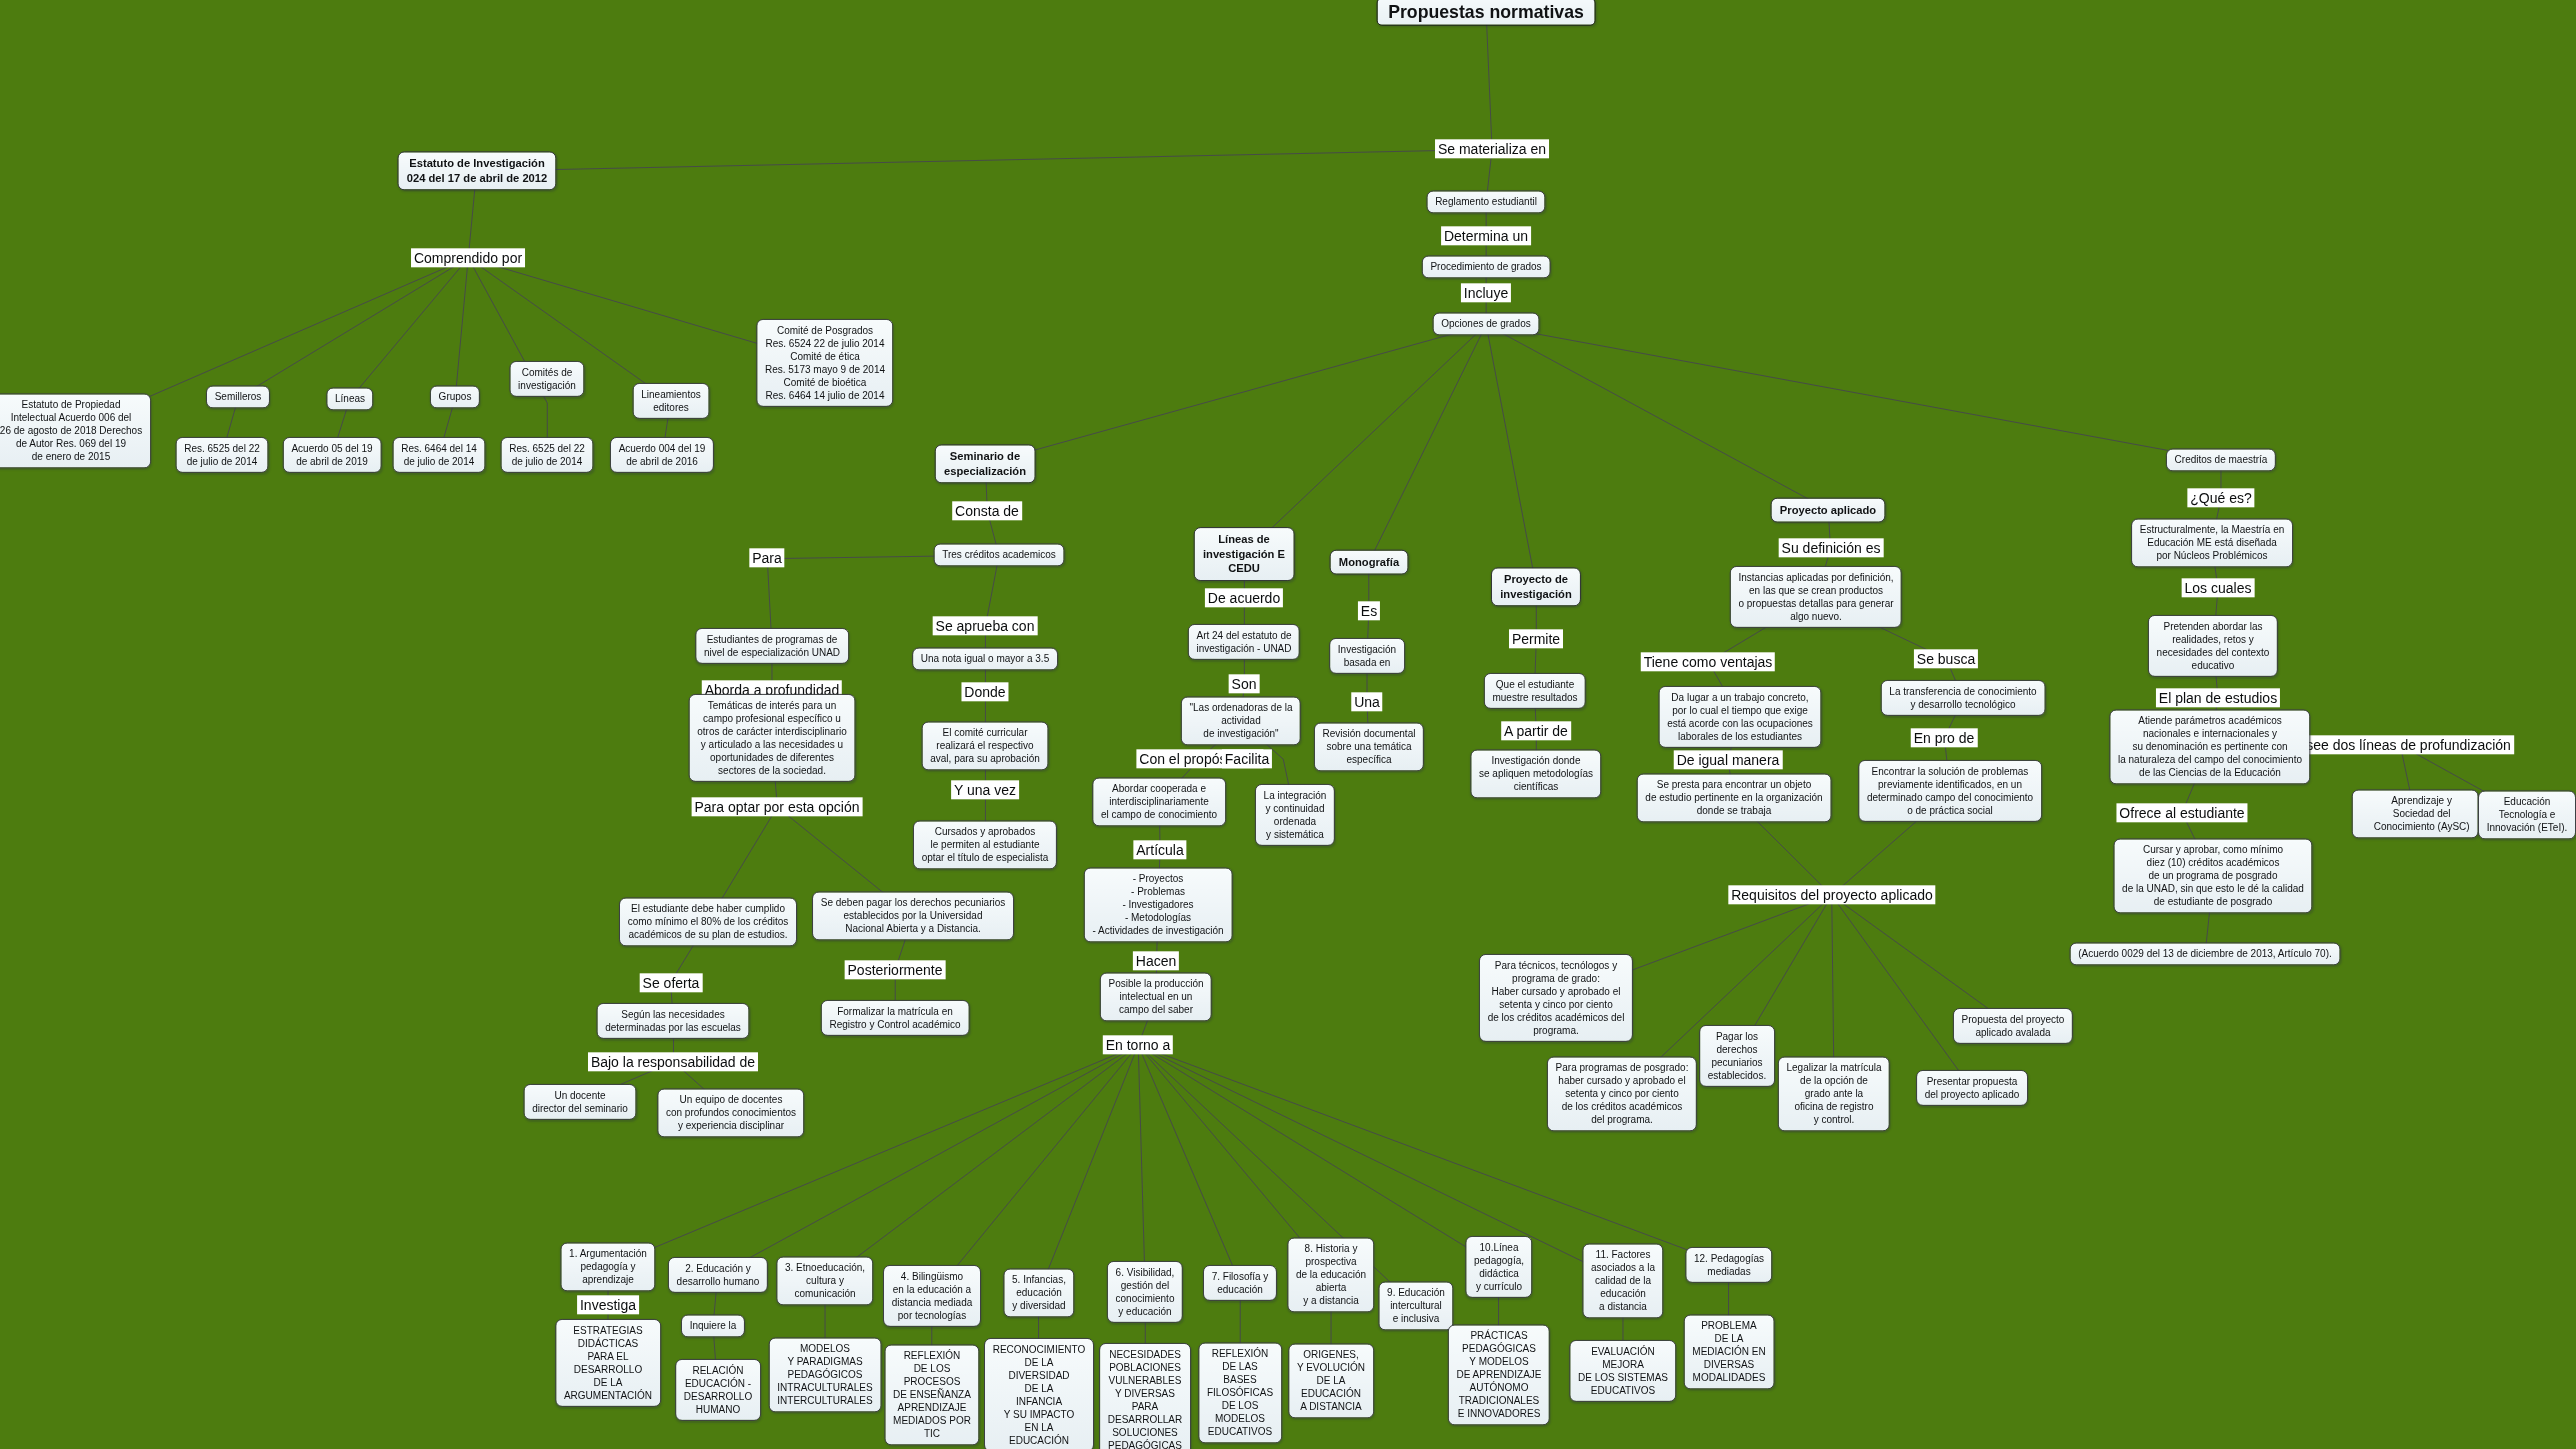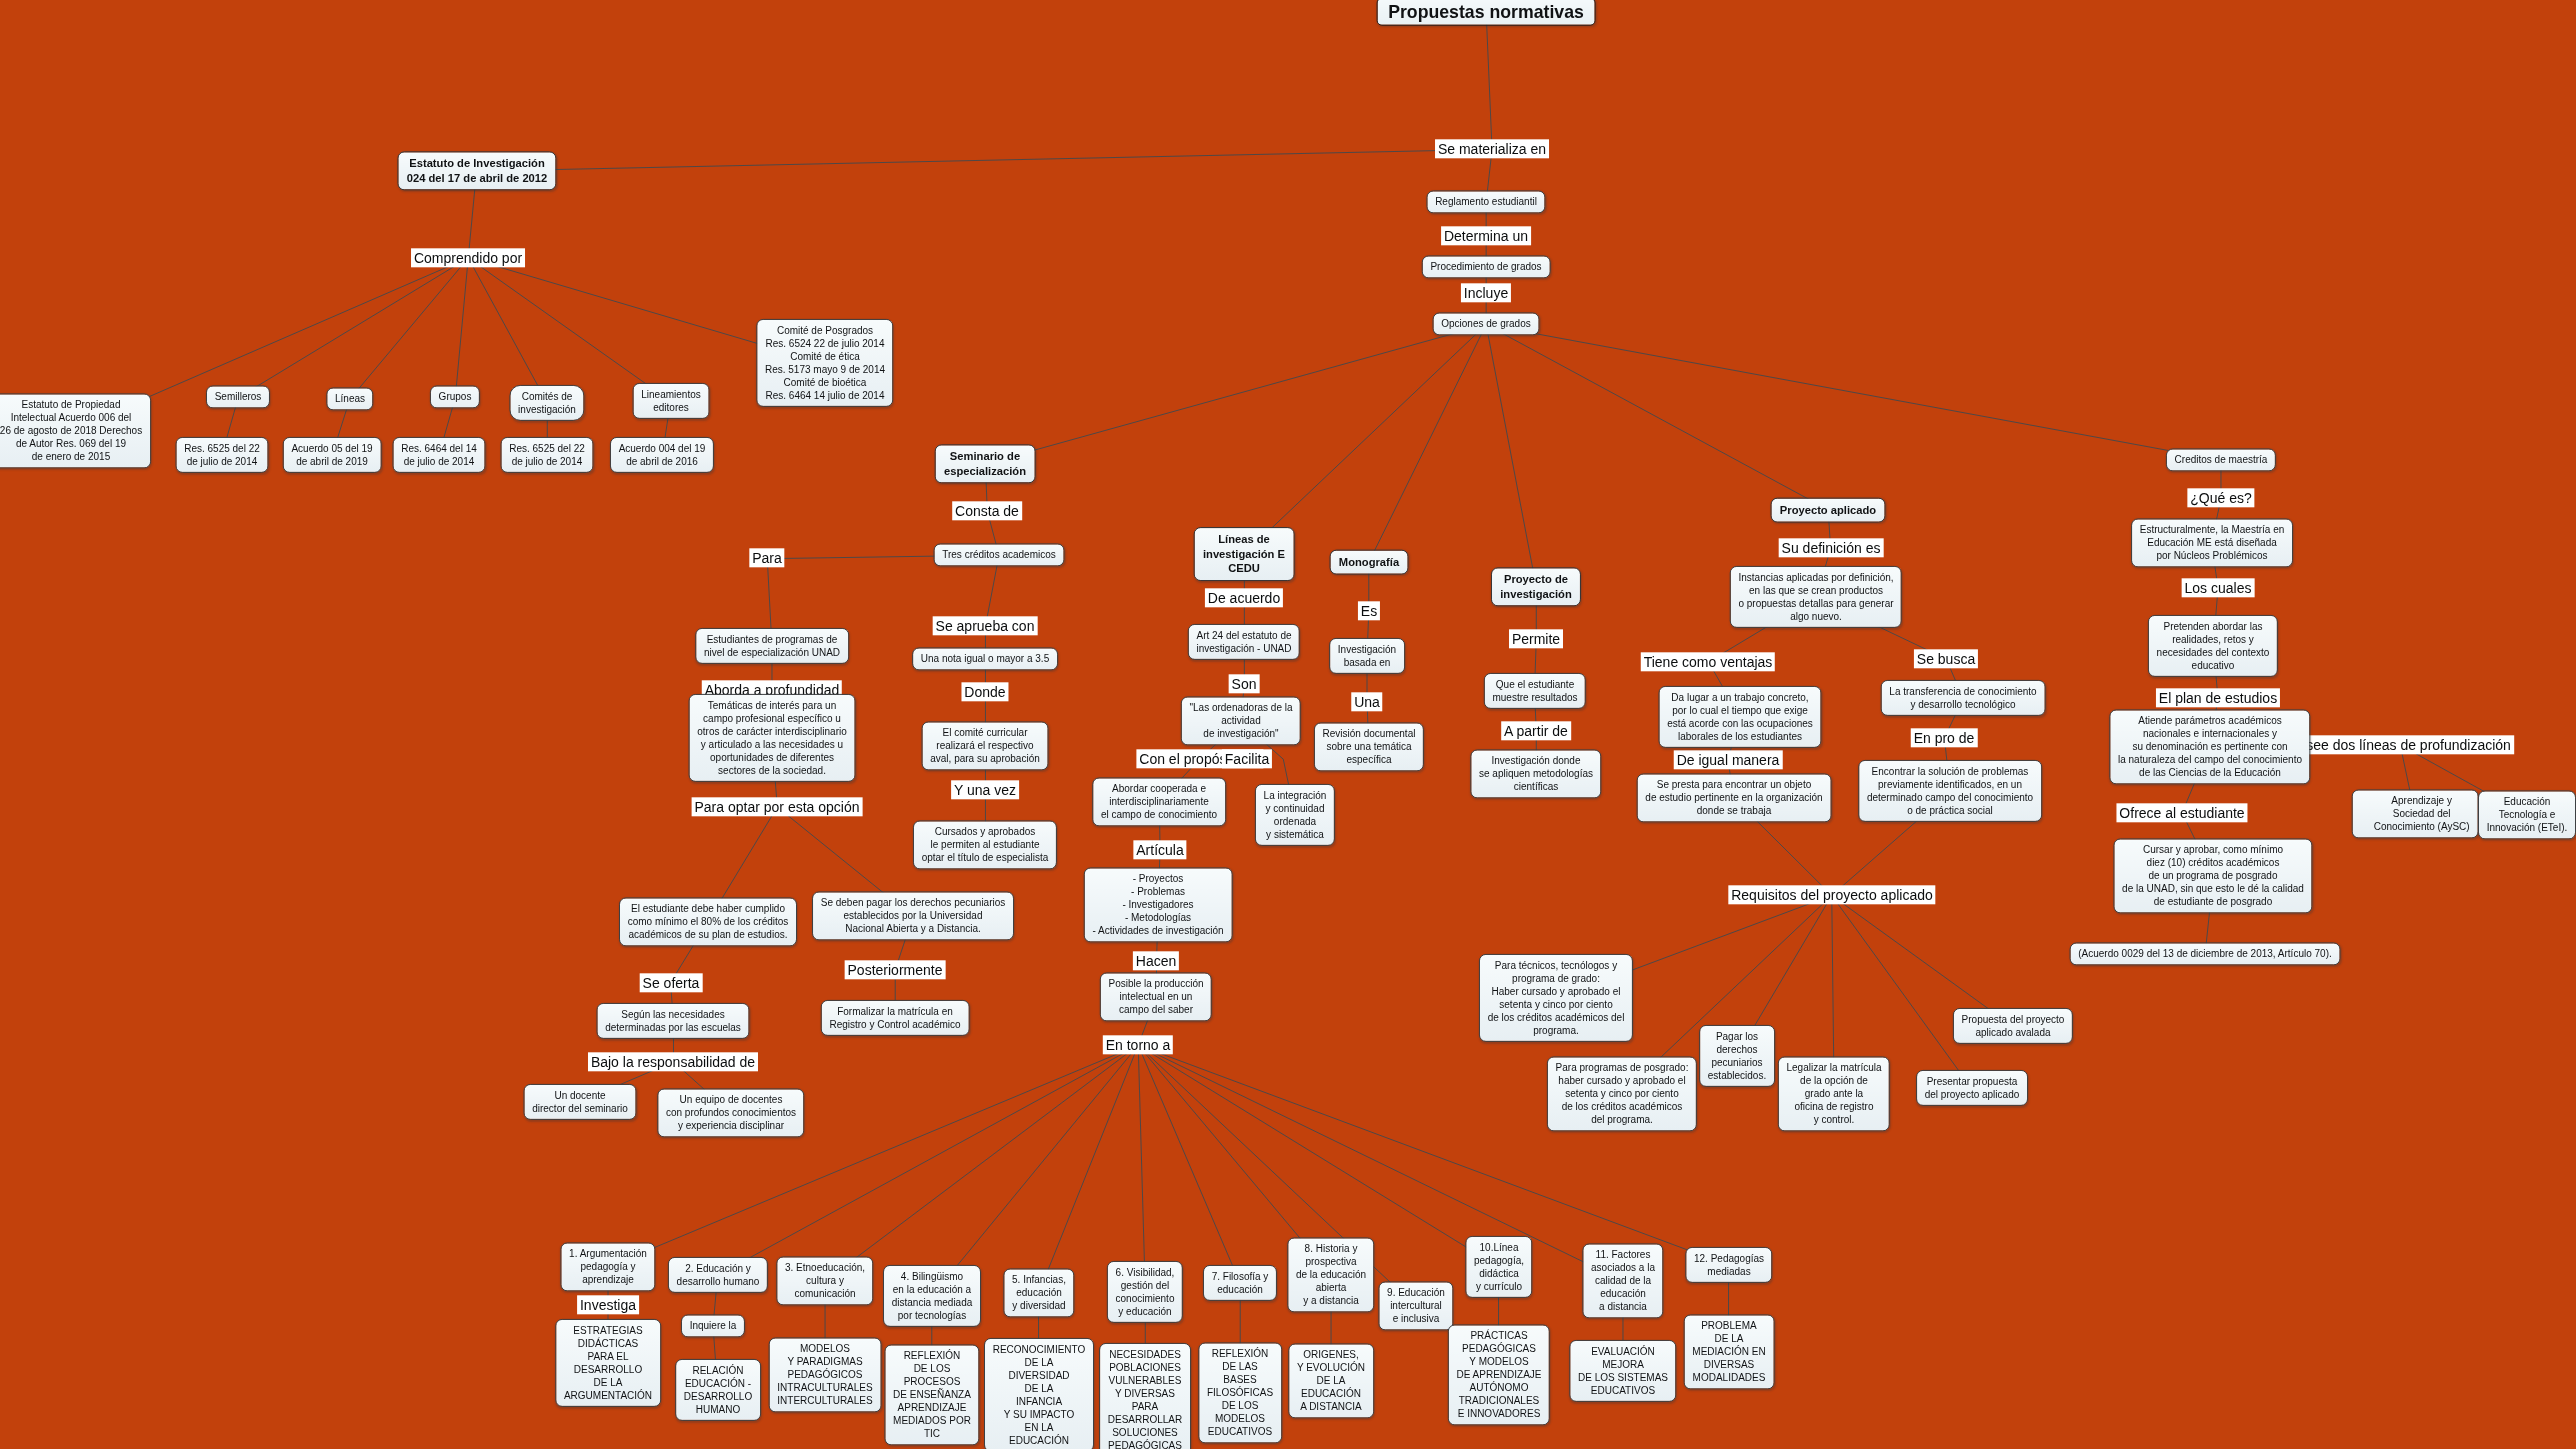--- a/index.html
+++ b/index.html
@@ -1,16 +1,16 @@
 <!DOCTYPE html>
 <html style="font-size:9.4px"><head>
 <meta charset="utf-8">
 <style>
   html,body{margin:0;padding:0;background:#ffffff;}
-  #map{position:relative;width:2576px;height:1450px;background:#c2410c;overflow:hidden;
+  #map{position:relative;width:2576px;height:1450px;background:#4d7c0f;overflow:hidden;
        font-family:"Liberation Sans","DejaVu Sans",sans-serif;}
   #edges{position:absolute;left:0;top:0;z-index:1;}
   .node{position:absolute;transform:translate(-50%,-50%);white-space:pre;text-align:center;
         color:#101214;line-height:1.3;}
   .concept{z-index:3;background:linear-gradient(180deg,#f7fbfc 0%,#e7eff3 100%);
         border:1.2px solid #3d4043;border-radius:7px;padding:4.1px 7.7px;font-size:10px;
         box-shadow:0.6px 1.2px 1.8px rgba(40,50,60,.28);}
   .concept-bold{z-index:3;background:linear-gradient(180deg,#f7fbfc 0%,#e7eff3 100%);
         border:1.2px solid #33363a;border-radius:7px;padding:4.1px 8.3px;font-size:11.2px;font-weight:700;
         box-shadow:0.6px 1.2px 1.8px rgba(40,50,60,.28);}
@@ -167,21 +167,21 @@
 de enero de 2015</div>
     <div class="node concept" style="left: 238px; top: 397px;">Semilleros</div>
     <div class="node concept" style="left: 222px; top: 455px;">Res. 6525 del 22
 de julio de 2014</div>
     <div class="node concept" style="left: 350px; top: 399px;">Líneas</div>
     <div class="node concept" style="left: 332px; top: 455px;">Acuerdo 05 del 19
 de abril de 2019</div>
     <div class="node concept" style="left: 455px; top: 397px;">Grupos</div>
     <div class="node concept" style="left: 439px; top: 455px;">Res. 6464 del 14
 de julio de 2014</div>
-    <div class="node concept" style="left: 547px; top: 403px; border-radius: 11px;">Comités de
+    <div class="node concept" style="left: 547px; top: 379px;">Comités de
 investigación</div>
     <div class="node concept" style="left: 547px; top: 455px;">Res. 6525 del 22
 de julio de 2014</div>
     <div class="node concept" style="left: 671px; top: 401px;">Lineamientos
 editores</div>
     <div class="node concept" style="left: 662px; top: 455px;">Acuerdo 004 del 19
 de abril de 2016</div>
     <div class="node concept" style="left: 825px; top: 363px;">Comité de Posgrados
 Res. 6524 22 de julio 2014
 Comité de ética

